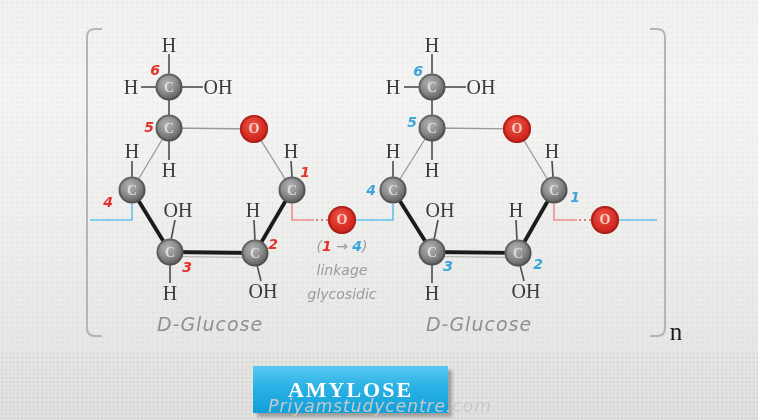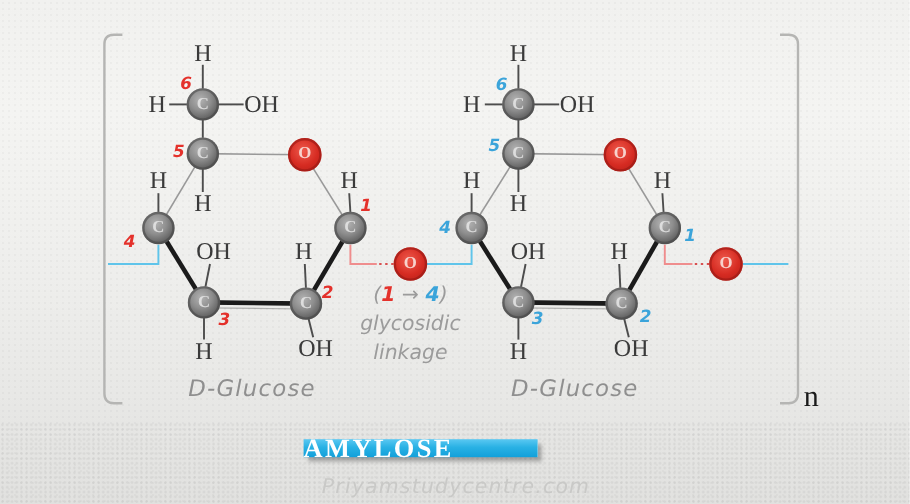--- a/index.html
+++ b/index.html
@@ -44,37 +44,37 @@
   .num{
     position:absolute;transform:translate(-50%,-50%);
     font-family:"DejaVu Sans",sans-serif;font-style:italic;font-weight:bold;
     font-size:14px;line-height:1;
   }
   .num.red{color:#e4312b;}
   .num.blue{color:#3ba4da;}
   .hand{font-family:"DejaVu Sans",sans-serif;font-style:italic;color:#9b9b9b;}
   .linkage-block{
     position:absolute;left:342px;top:270px;transform:translate(-50%,-50%);
-    text-align:center;line-height:24px;font-size:17px;white-space:nowrap;
+    text-align:center;line-height:24px;font-size:14px;white-space:nowrap;
   }
   .linkage-block .red{color:#e4312b;font-weight:bold;}
   .linkage-block .blue{color:#3ba4da;font-weight:bold;}
   .glucose-label{
     position:absolute;transform:translate(-50%,-50%);
     font-size:19px;letter-spacing:1px;color:#8f8f8f;white-space:nowrap;
   }
   .n-symbol{
     position:absolute;left:676px;top:331px;transform:translate(-50%,-50%);
     font-family:"Liberation Serif",serif;font-size:25px;color:#1a1a1a;line-height:1;
   }
   .banner{
-    position:absolute;left:253px;top:366px;width:195px;height:15px;
+    position:absolute;left:253px;top:366px;width:195px;height:47px;
     background:linear-gradient(180deg,#5ac8f2 0%,#29b1e4 45%,#12a0da 100%);
     box-shadow:4px 4px 3px rgba(85,85,85,0.45);
-    display:flex;align-items:center;justify-content:flex-start;
+    display:flex;align-items:center;justify-content:center;
   }
   .banner span{
     font-family:"Liberation Serif",serif;font-weight:bold;font-size:22px;
     color:#ffffff;letter-spacing:2px;line-height:1;
   }
   .watermark{
     position:absolute;left:380px;top:406px;transform:translate(-50%,-50%);
     font-size:17px;color:#c9c9c7;letter-spacing:1px;white-space:nowrap;
   }
 </style>
@@ -245,22 +245,22 @@
 
   <div class="atom o" style="left:342px;top:220px">
       <span>O</span>
     </div>
   <div class="atom o" style="left:605px;top:220px">
       <span>O</span>
     </div>
 
   <div class="linkage-block hand">
     <div><span>(</span><span class="red">1</span> <span>→</span> <span class="blue">4</span><span>)</span></div>
+    <div>linkage</div>
     <div>glycosidic</div>
-    <div>linkage</div>
   </div>
 
   <span class="n-symbol">n</span>
 
   <div class="banner">
     <span>AMYLOSE</span>
   </div>
 
   <span class="watermark hand">Priyamstudycentre.com</span>
 </div>

